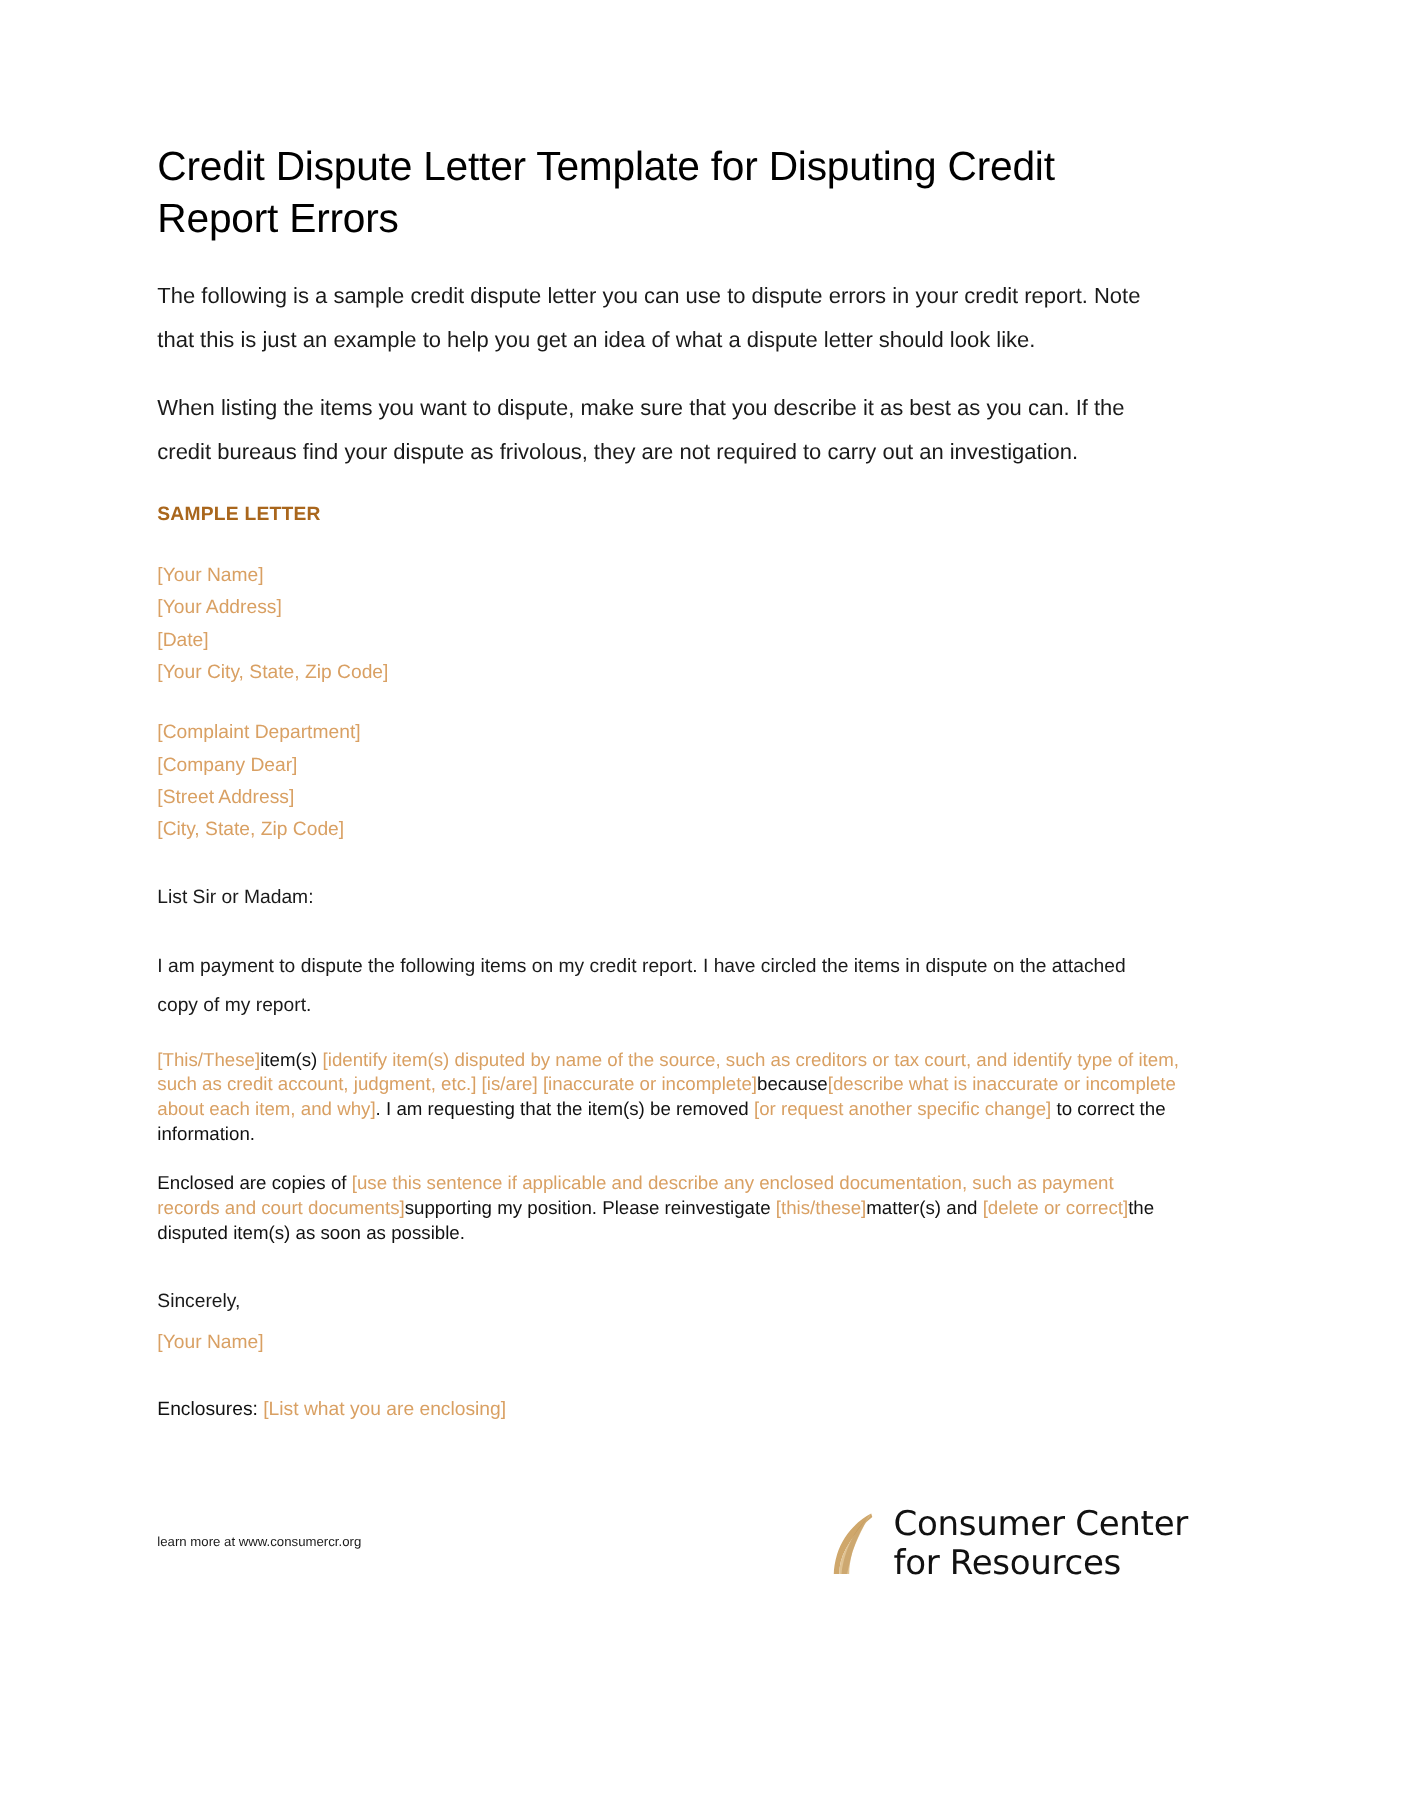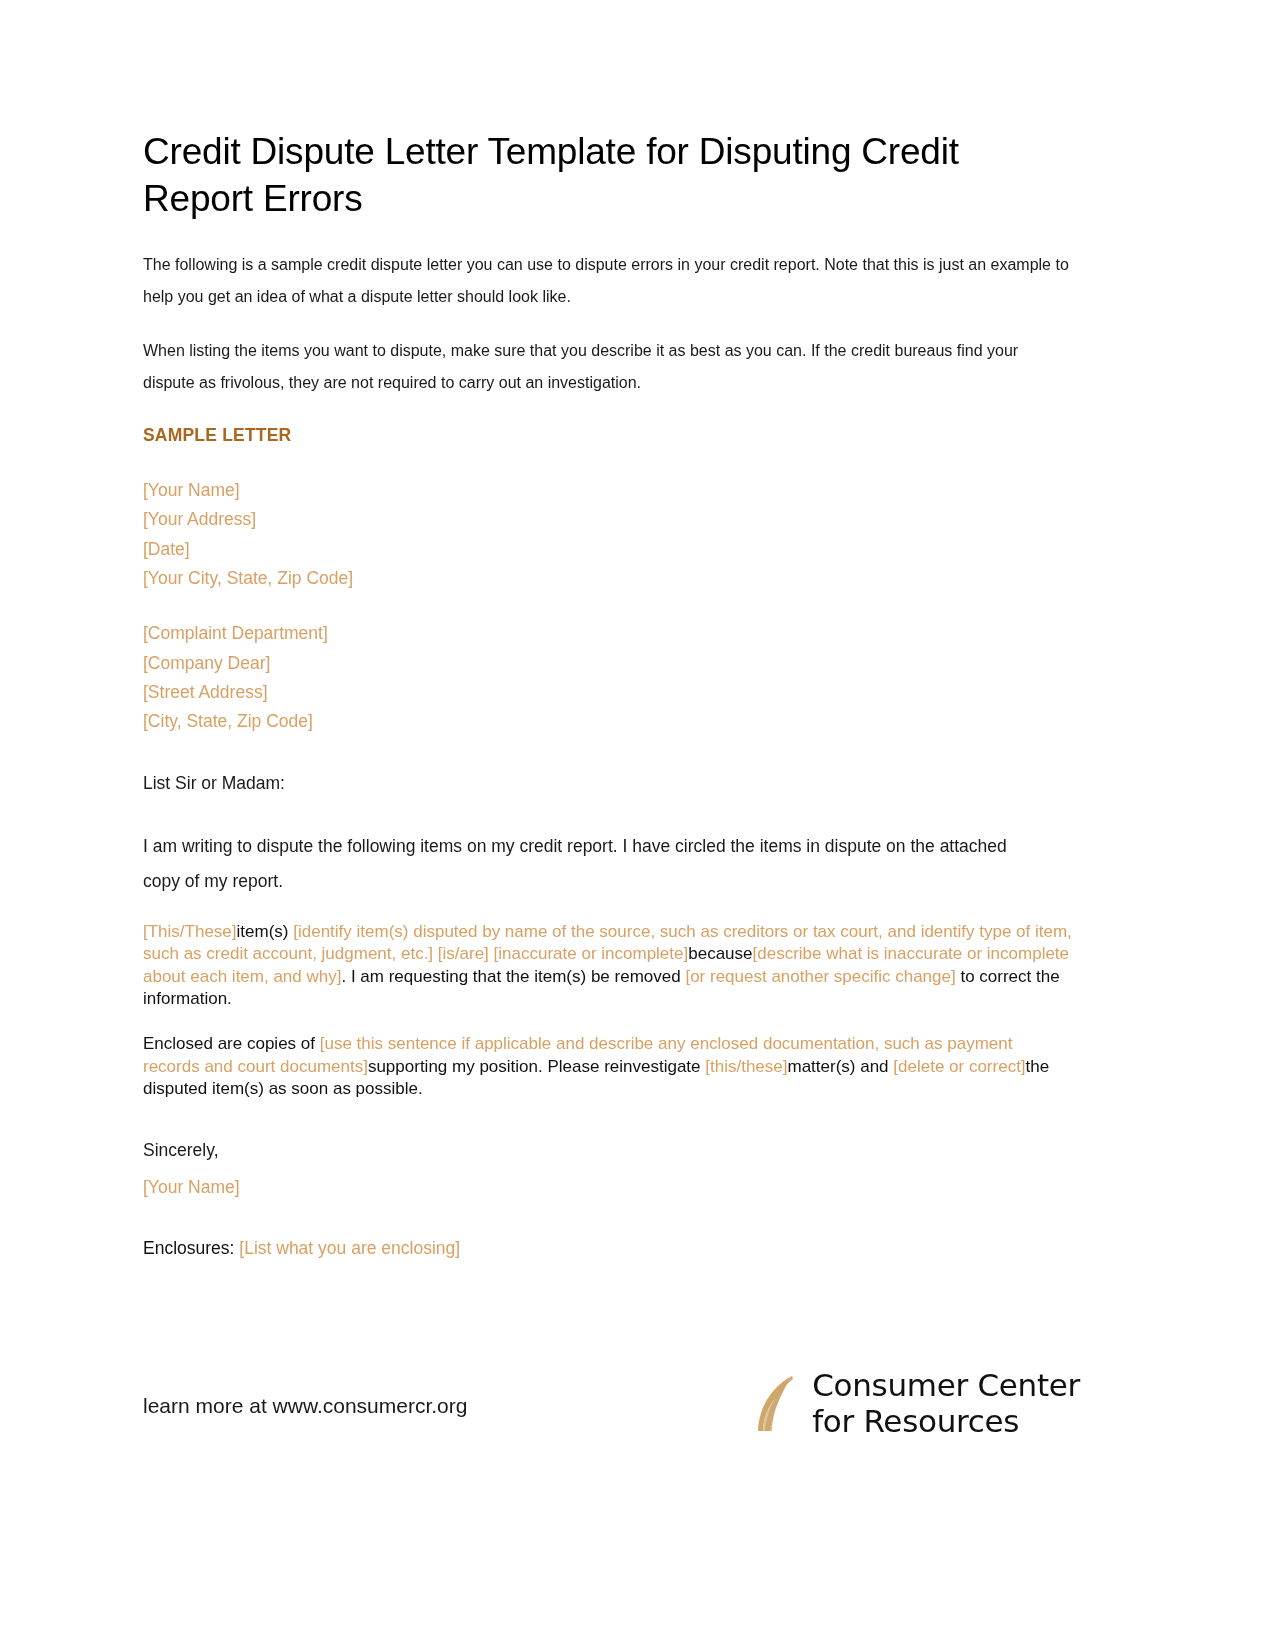--- a/index.html
+++ b/index.html
@@ -35,21 +35,21 @@
     font-weight: 400;
     line-height: 1.28;
     letter-spacing: -0.2px;
     color: #000;
     margin: 0 0 26px 0;
     max-width: 900px;
   }
 
   
   .intro-para {
-    font-size: 16px;
+    font-size: 20px;
     line-height: 2.0;
     color: #1a1a1a;
     margin: 0 0 22px 0;
     max-width: 930px;
   }
 
   
   .sample-heading {
     font-size: 17.5px;
     font-weight: bold;
@@ -116,21 +116,21 @@
     position: absolute;
     left: 143px;
     top: 1368px;
     width: 937px;
     height: 90px;
   }
   .footer-link {
     position: absolute;
     left: 0;
     top: 26px;
-    font-size: 21px;
+    font-size: 12px;
     color: #1a1a1a;
     white-space: nowrap;
   }
   .brand {
     position: absolute;
     right: 0;
     top: 0;
     display: flex;
     align-items: center;
     gap: 14px;
@@ -174,21 +174,21 @@
 
     <div class="addr-block">
       <div class="addr-line">[Complaint Department]</div>
       <div class="addr-line">[Company Dear]</div>
       <div class="addr-line">[Street Address]</div>
       <div class="addr-line">[City, State, Zip Code]</div>
     </div>
 
     <p class="salutation">List Sir or Madam:</p>
 
-    <p class="body-para-wide">I am writing to dispute the following items on my credit report. I have circled the items in dispute on the attached copy of my report.</p>
+    <p class="body-para-wide">I am payment to dispute the following items on my credit report. I have circled the items in dispute on the attached copy of my report.</p>
 
     <p class="mixed-para"><span class="ph">[This/These]</span><span class="bk">item(s) </span><span class="ph">[identify item(s) disputed by name of the source, such as creditors or tax court, and identify type of item, such as credit account, judgment, etc.] [is/are] [inaccurate or incomplete]</span><span class="bk">because</span><span class="ph">[describe what is inaccurate or incomplete about each item, and why]</span><span class="bk">. I am requesting that the item(s) be removed </span><span class="ph">[or request another specific change]</span><span class="bk"> to correct the information.</span></p>
 
     <p class="mixed-para"><span class="bk">Enclosed are copies of </span><span class="ph">[use this sentence if applicable and describe any enclosed documentation, such as payment records and court documents]</span><span class="bk">supporting my position. Please reinvestigate </span><span class="ph">[this/these]</span><span class="bk">matter(s) and </span><span class="ph">[delete or correct]</span><span class="bk">the disputed item(s) as soon as possible.</span></p>
 
     <div class="closing">
       <span>Sincerely,</span>
       <span class="sig-name">[Your Name]</span>
     </div>
 

